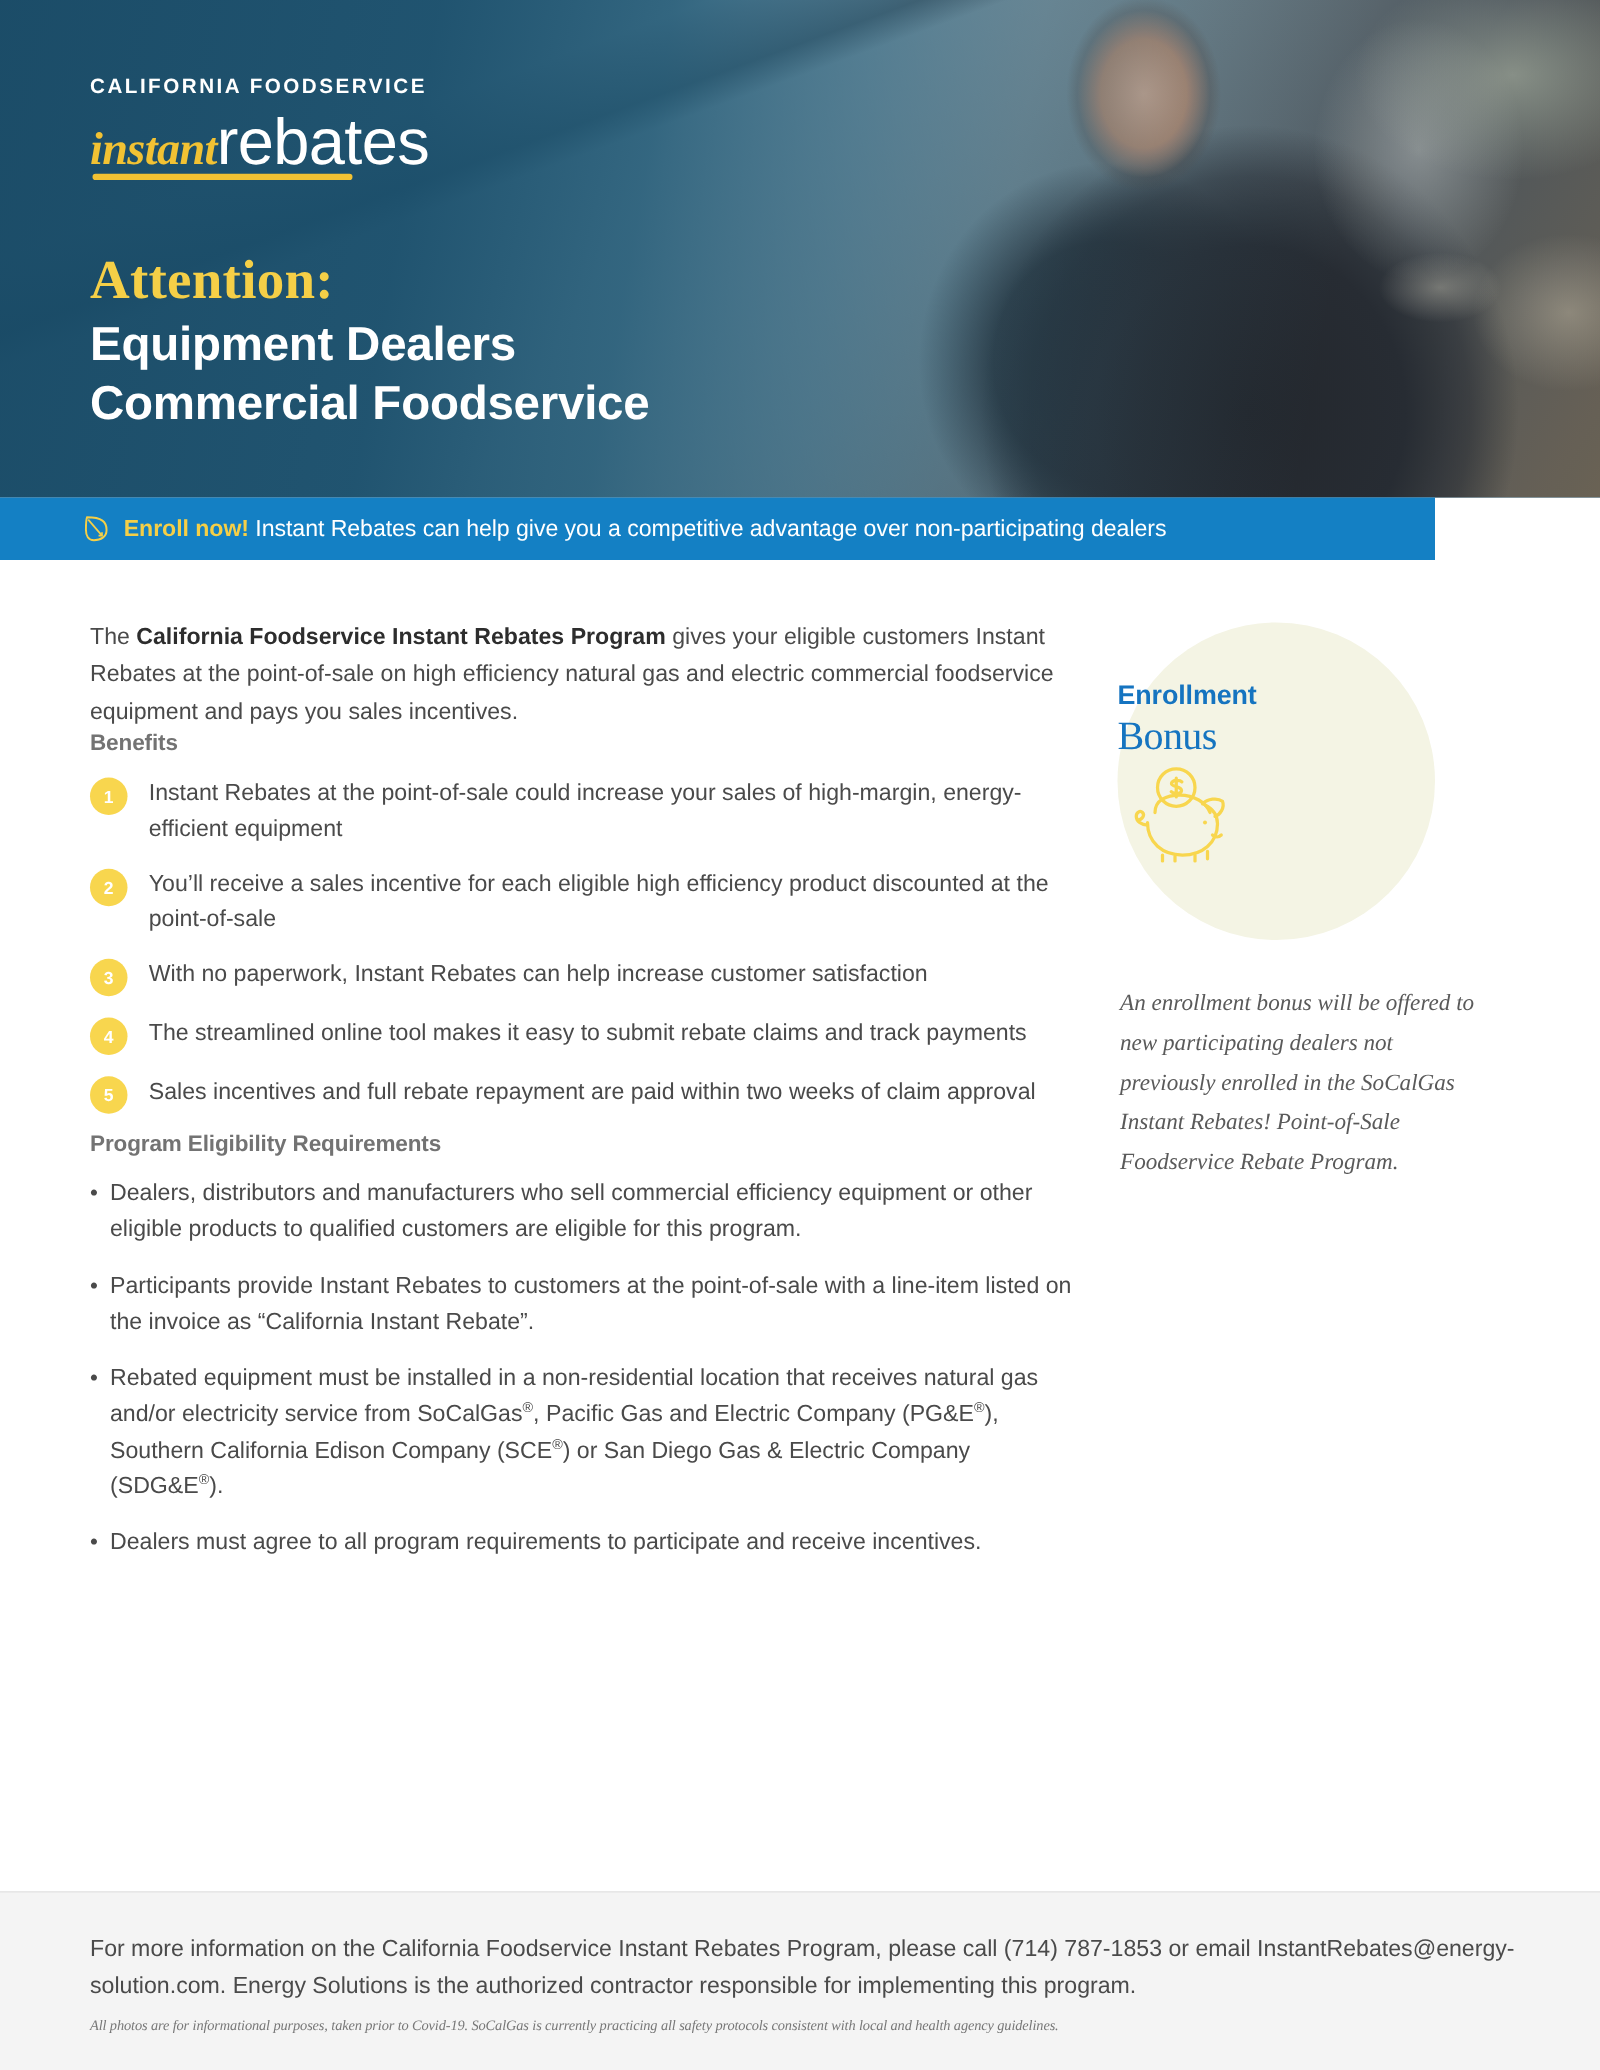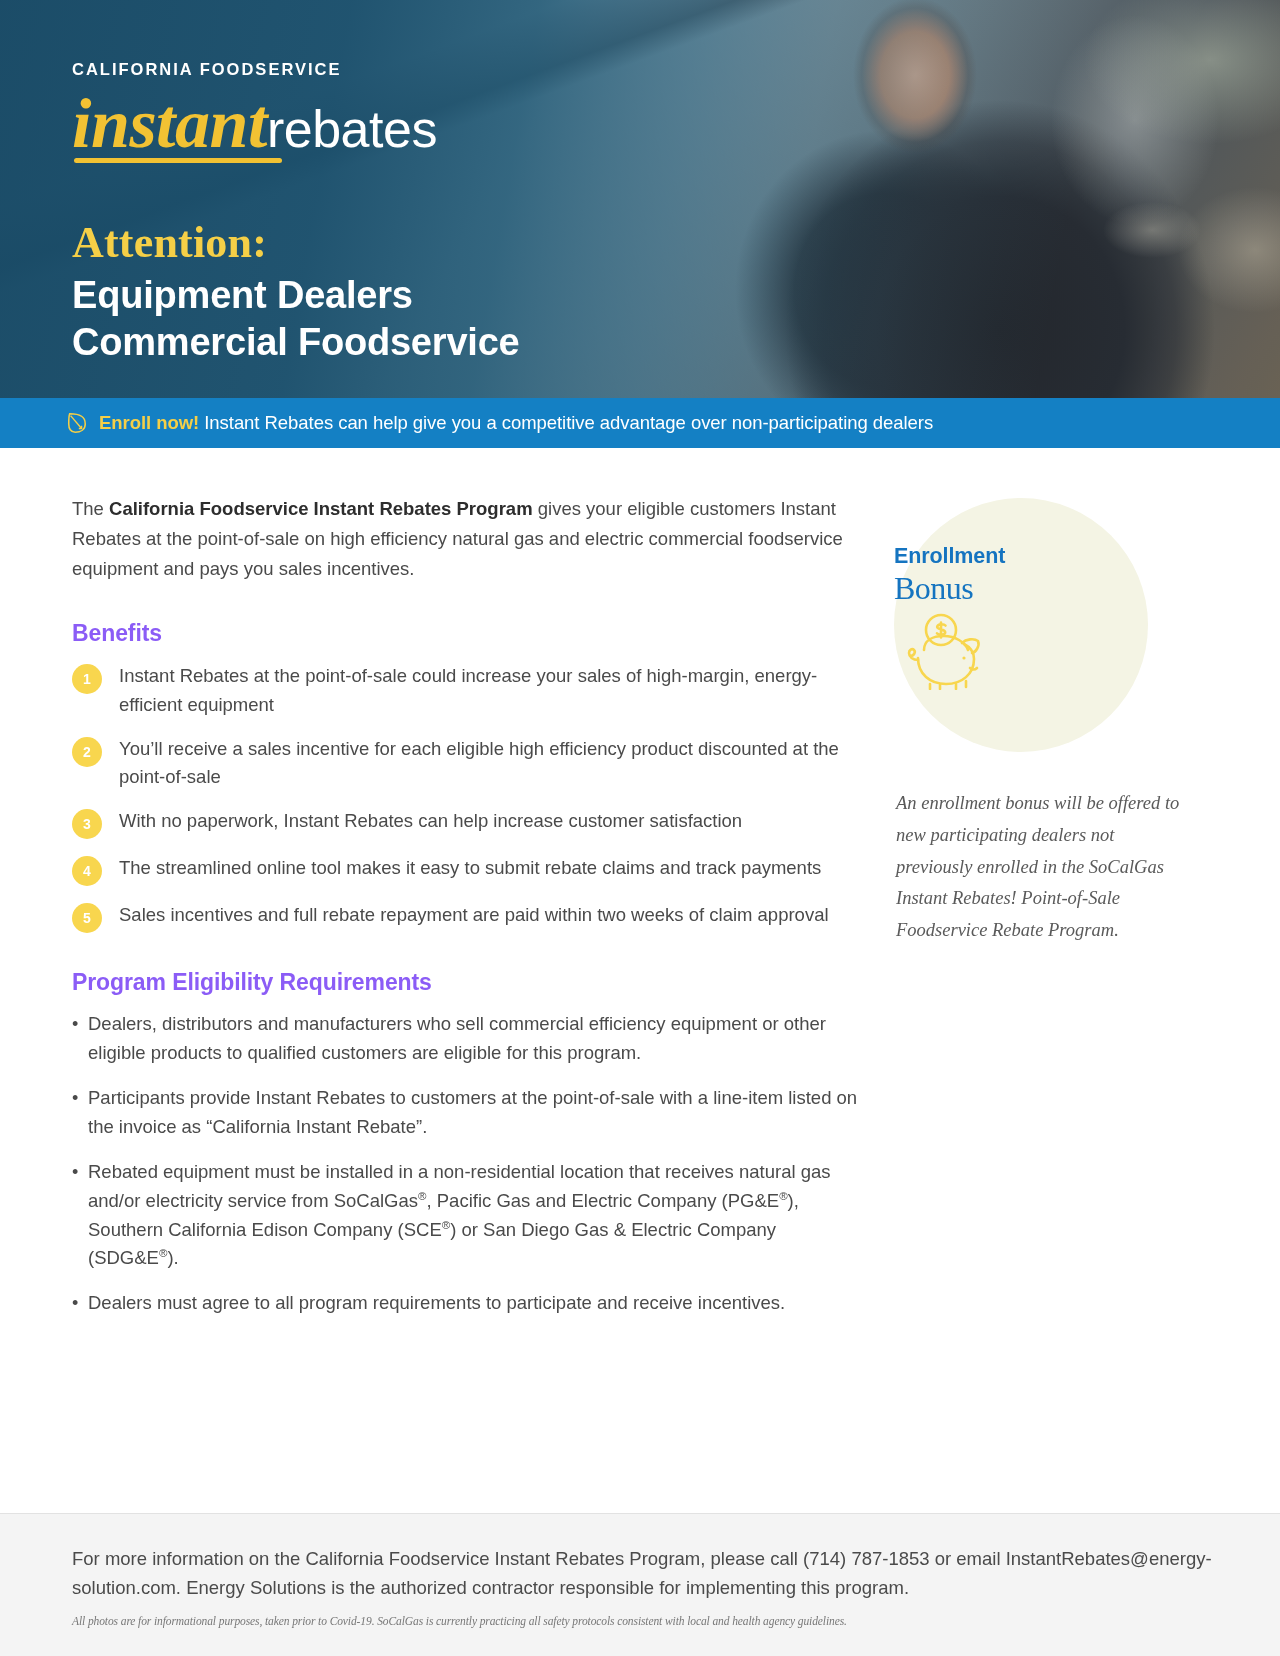--- a/index.html
+++ b/index.html
@@ -76,21 +76,21 @@
     position: relative;
     display: inline-block;
     white-space: nowrap;
     line-height: 1.05;
     margin-bottom: 10px;
   }
   .logo-instant {
     font-family: "Liberation Serif", serif;
     font-style: italic;
     font-weight: bold;
-    font-size: 70px;
+    font-size: 37px;
     color: #f2c233;
     letter-spacing: -0.5px;
   }
   .logo-rebates {
     font-family: "Liberation Sans", sans-serif;
     font-weight: normal;
     font-size: 52px;
     color: #ffffff;
     letter-spacing: -0.5px;
   }
@@ -116,21 +116,21 @@
     font-weight: bold;
     color: #ffffff;
     line-height: 1.26;
     margin-top: 4px;
     letter-spacing: -0.2px;
   }
 
   
   .banner {
     position: relative;
-    width: 1280px;
+    width: 1148px;
     height: 50px;
     background: #1480c4;
     display: flex;
     align-items: center;
     padding-left: 66px;
   }
   .leaf-icon { width: 22px; height: 24px; margin-right: 11px; flex: 0 0 auto; }
   .banner-text { font-size: 18.5px; color: #ffffff; letter-spacing: -0.05px; white-space: nowrap; }
   .banner-text b { color: #f5cf47; font-weight: bold; }
 
@@ -145,24 +145,23 @@
   .col-right { width: 290px; flex: 0 0 290px; margin-left: 32px; }
 
   .intro {
     font-size: 18.5px;
     line-height: 1.62;
     color: #4a4a4a;
   }
   .intro b { color: #2d2d2d; font-weight: bold; }
 
   .sec-title {
-    color: #8b5cf6;
-    font-size: 23px;
-    font-weight: bold;
-    margin-top: 36px;
+    color: #737373;
+    font-size: 18px;
+    font-weight: bold;
     margin-bottom: 14px;
     letter-spacing: -0.1px;
   }
 
   .benefit {
     display: flex;
     align-items: flex-start;
     margin-bottom: 14px;
   }
   .num {

